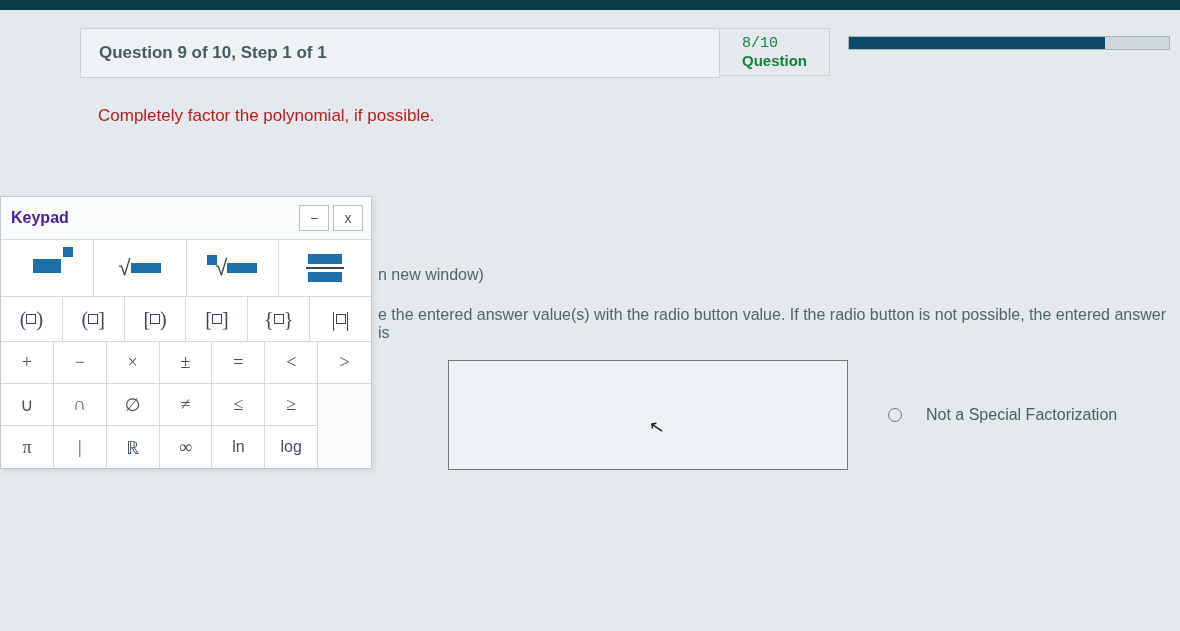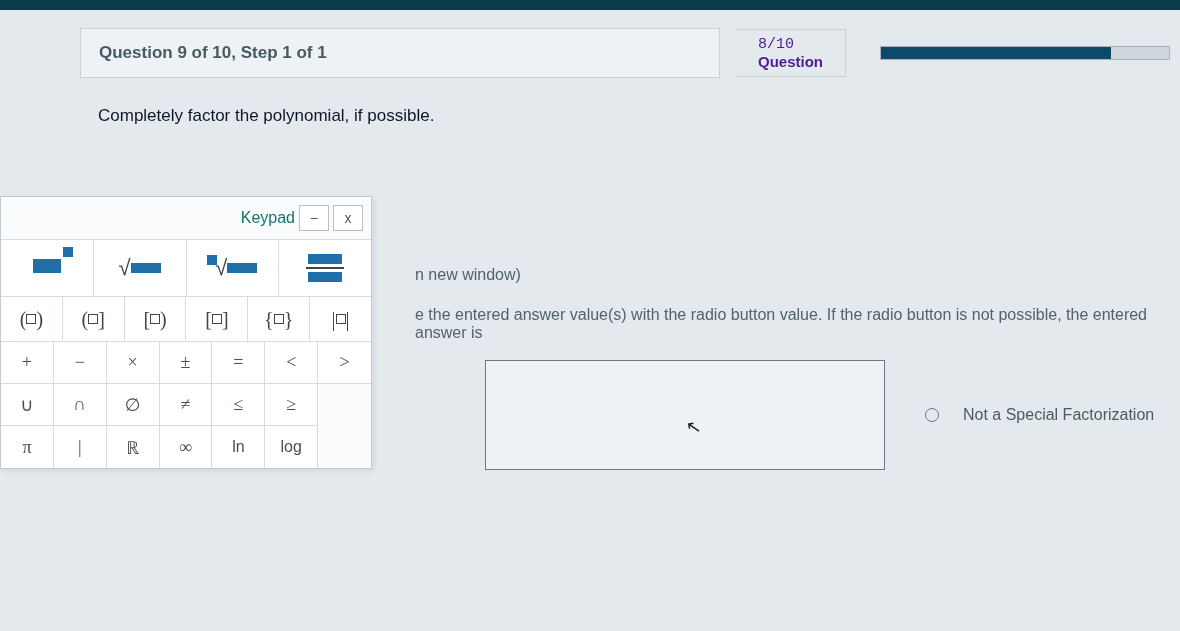--- a/index.html
+++ b/index.html
@@ -11,40 +11,40 @@
     overflow: hidden;
     color: #3a4a52;
   }
   .topbar {
     background: #0d3b4a;
     height: 10px;
     width: 100%;
   }
   .header-row {
     display: flex;
-    align-items: center;
+    align-items: flex-start;
     margin: 18px 0 0 80px;
-    gap: 16px;
+    gap: 0;
     position: relative;
   }
   .question-box {
     background: #eef2f4;
     border: 1px solid #c9d1d5;
     padding: 14px 18px;
     font-size: 17px;
     font-weight: 600;
     color: #465a63;
     flex: 0 0 640px;
   }
   .score-box {
     border: 1px solid #c9d1d5;
     border-left: none;
     padding: 6px 22px;
     font-family: 'Courier New', monospace;
-    color: #4c1d95;
+    color: #15803d;
     font-size: 15px;
     display: flex;
     flex-direction: column;
     justify-content: center;
     background: #e3e9ec;
   }
   .progress-wrap {
     flex: 1;
     display: flex;
     align-items: center;
@@ -61,21 +61,21 @@
     position: absolute;
     left: 0; top: 0; bottom: 0;
     width: 80%;
     background: #0d4a6a;
   }
   .body-area {
     margin-left: 80px;
     padding: 28px 0 0 18px;
   }
   .instruction {
-    color: #0f172a;
+    color: #b91c1c;
     font-size: 17px;
     margin-bottom: 28px;
   }
   .poly-row {
     position: relative;
     height: 40px;
   }
   .poly {
     position: absolute;
     left: 600px;
@@ -97,24 +97,23 @@
     z-index: 10;
   }
   .keypad-head {
     display: flex;
     align-items: center;
     padding: 8px 8px 8px 10px;
     border-bottom: 1px solid #d6dbdd;
   }
   .keypad-title {
     font-size: 16px;
-    color: #0f766e;
-    font-weight: 400;
+    color: #4c1d95;
+    font-weight: 700;
     flex: 1;
-    text-align: right;
   }
   .kp-ctrl {
     width: 30px; height: 26px;
     border: 1px solid #bac1c5;
     background: #fff;
     margin-left: 4px;
     display: flex; align-items: center; justify-content: center;
     font-size: 14px;
     color: #4a5a62;
     cursor: pointer;
@@ -172,22 +171,21 @@
   }
   .ops-grid .cell:nth-child(7n){ border-right:none; }
   .ops-grid .cell.last-row { border-bottom: none; }
 
   
   .behind-area {
     position: absolute;
     left: 372px;
     top: 266px;
     right: 0;
-    padding-left: 15px;
-    margin-left: 28px;
+    padding-left: 6px;
   }
   .cut-text {
     color: #52636b;
     font-size: 16px;
     margin-bottom: 22px;
   }
   .cut-text2 {
     color: #52636b;
     font-size: 16px;
     margin-bottom: 18px;

